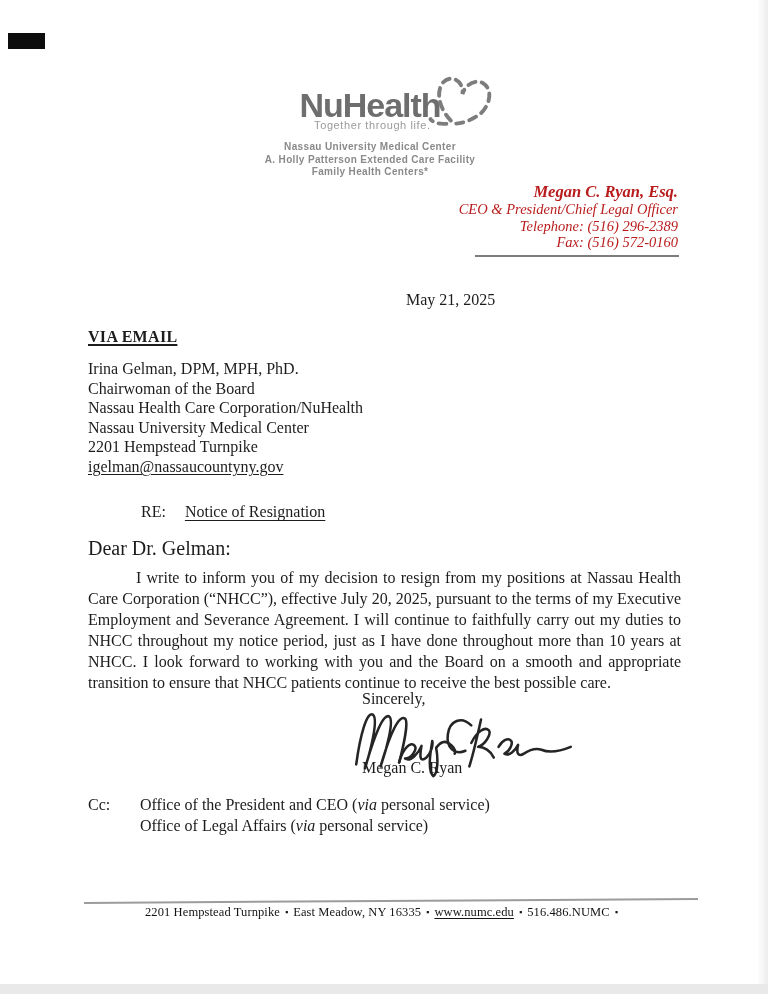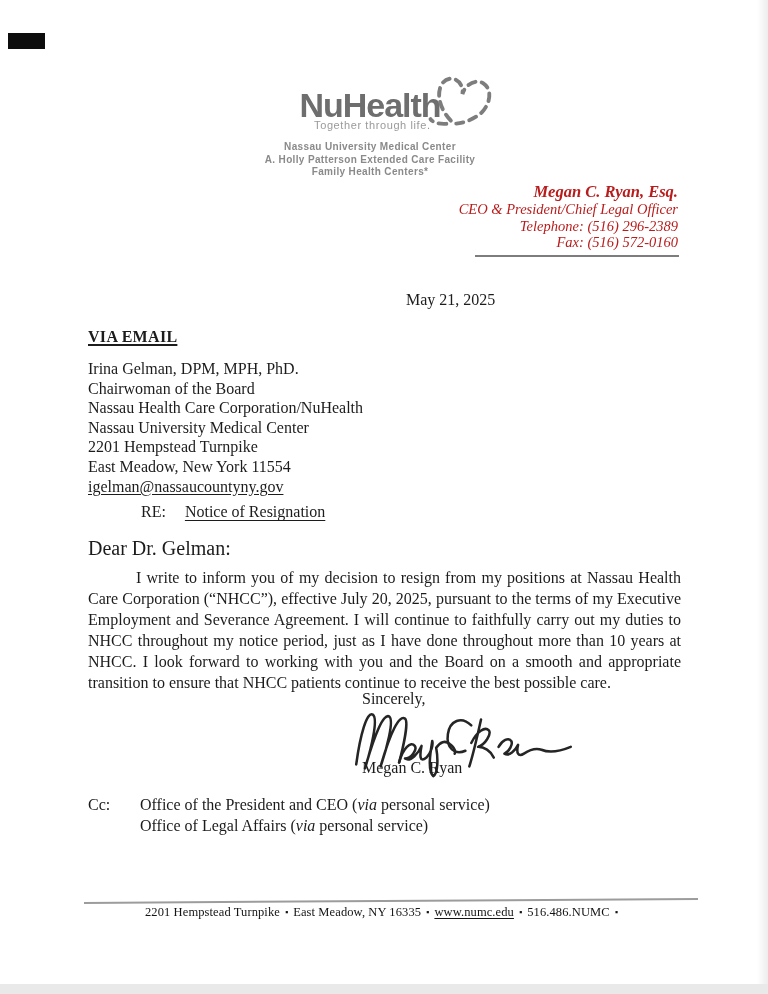--- a/index.html
+++ b/index.html
@@ -136,21 +136,20 @@
   <div class="date">May 21, 2025</div>
 
   <div class="via">VIA EMAIL</div>
 
   <div class="recipient">
     <div>Irina Gelman, DPM, MPH, PhD.</div>
     <div>Chairwoman of the Board</div>
     <div>Nassau Health Care Corporation/NuHealth</div>
     <div>Nassau University Medical Center</div>
     <div>2201 Hempstead Turnpike</div>
-    <div>East Meadow, New York 11554</div>
     <div><span class="email-link">igelman@nassaucountyny.gov</span></div>
   </div>
 
   <div class="re-line">
     <span class="re-label">RE:</span>
     <span class="re-subject">Notice of Resignation</span>
   </div>
 
   <div class="salutation">Dear Dr. Gelman:</div>
 

